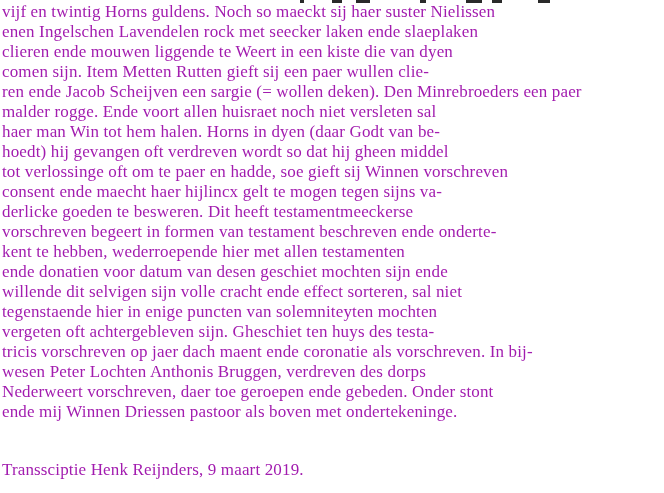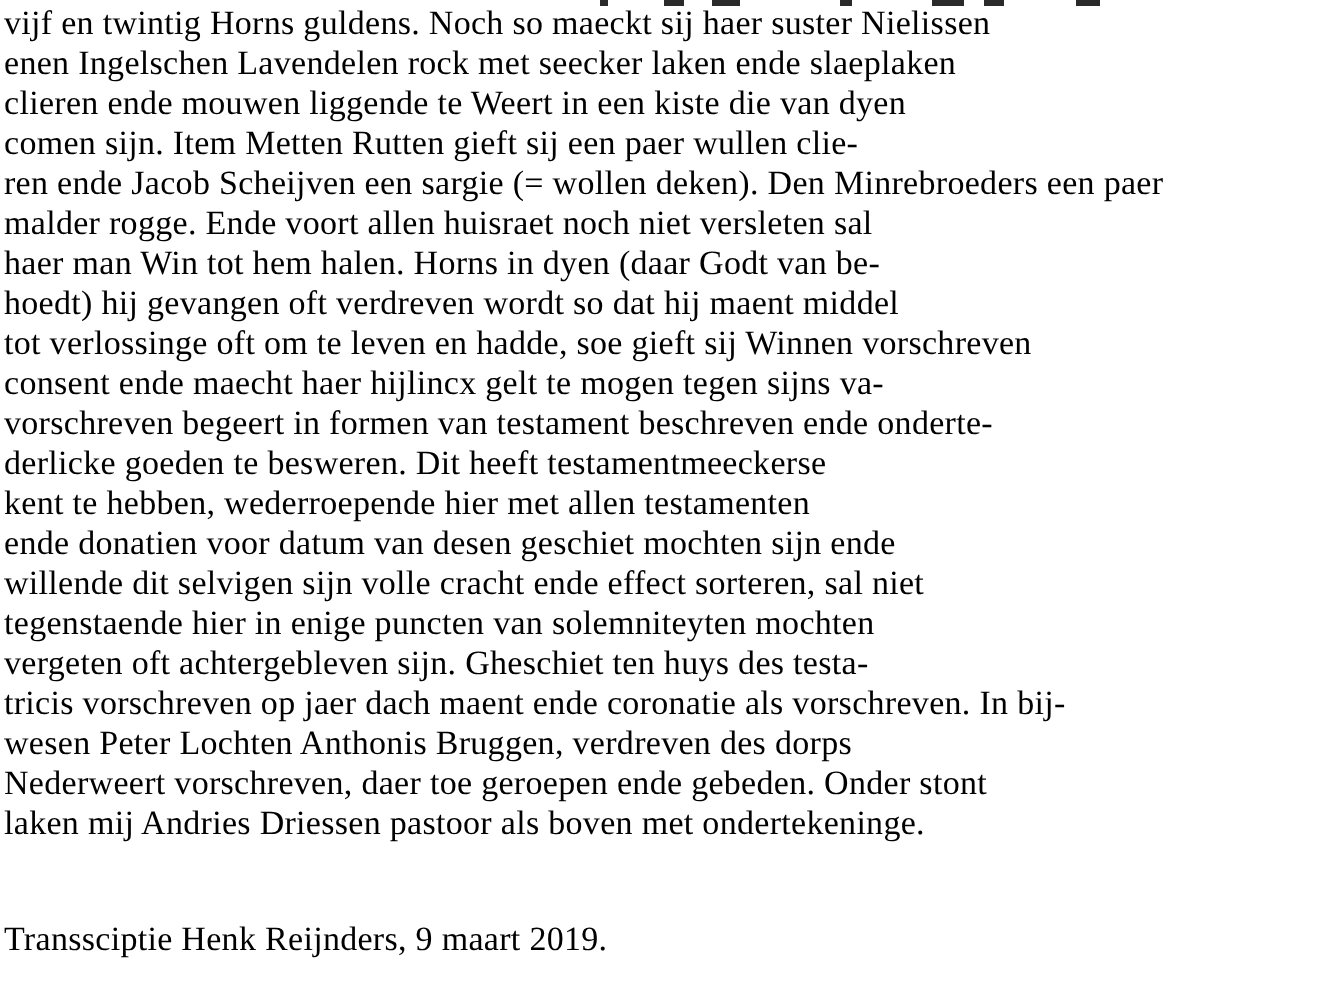--- a/index.html
+++ b/index.html
@@ -6,21 +6,21 @@
     margin: 0;
     padding: 0;
   }
   .page {
     position: relative;
     width: 664px;
     height: 493px;
     background: #ffffff;
     overflow: hidden;
     font-family: "Liberation Serif", "DejaVu Serif", serif;
-    color: #000000;
+    color: #a21caf;
   }
   .text-block {
     position: absolute;
     top: 2px;
     left: 2px;
     right: 0;
   }
   .line {
     font-size: 17px;
     line-height: 20px;
@@ -73,31 +73,31 @@
 
   <div class="text-block">
     <div>
         <div class="line">vijf en twintig Horns guldens. Noch so maeckt sij haer suster Nielissen</div>
         <div class="line">enen Ingelschen Lavendelen rock met seecker laken ende slaeplaken</div>
         <div class="line">clieren ende mouwen liggende te Weert in een kiste die van dyen</div>
         <div class="line">comen sijn. Item Metten Rutten gieft sij een paer wullen clie-</div>
         <div class="line">ren ende Jacob Scheijven een sargie (= wollen deken). Den Minrebroeders een paer</div>
         <div class="line">malder rogge. Ende voort allen huisraet noch niet versleten sal</div>
         <div class="line">haer man Win tot hem halen. Horns in dyen (daar Godt van be-</div>
-        <div class="line">hoedt) hij gevangen oft verdreven wordt so dat hij maent middel</div>
-        <div class="line">tot verlossinge oft om te leven en hadde, soe gieft sij Winnen vorschreven</div>
+        <div class="line">hoedt) hij gevangen oft verdreven wordt so dat hij gheen middel</div>
+        <div class="line">tot verlossinge oft om te paer en hadde, soe gieft sij Winnen vorschreven</div>
         <div class="line">consent ende maecht haer hijlincx gelt te mogen tegen sijns va-</div>
+        <div class="line">derlicke goeden te besweren. Dit heeft testamentmeeckerse</div>
         <div class="line">vorschreven begeert in formen van testament beschreven ende onderte-</div>
-        <div class="line">derlicke goeden te besweren. Dit heeft testamentmeeckerse</div>
         <div class="line">kent te hebben, wederroepende hier met allen testamenten</div>
         <div class="line">ende donatien voor datum van desen geschiet mochten sijn ende</div>
         <div class="line">willende dit selvigen sijn volle cracht ende effect sorteren, sal niet</div>
         <div class="line">tegenstaende hier in enige puncten van solemniteyten mochten</div>
         <div class="line">vergeten oft achtergebleven sijn. Gheschiet ten huys des testa-</div>
         <div class="line">tricis vorschreven op jaer dach maent ende coronatie als vorschreven. In bij-</div>
         <div class="line">wesen Peter Lochten Anthonis Bruggen, verdreven des dorps</div>
         <div class="line">Nederweert vorschreven, daer toe geroepen ende gebeden. Onder stont</div>
-        <div class="line">laken mij Andries Driessen pastoor als boven met ondertekeninge.</div>
+        <div class="line">ende mij Winnen Driessen pastoor als boven met ondertekeninge.</div>
       </div>
     <div class="footer-line">Transsciptie Henk Reijnders, 9 maart 2019.</div>
   </div>
 
 </div>
 
 </body></html>

